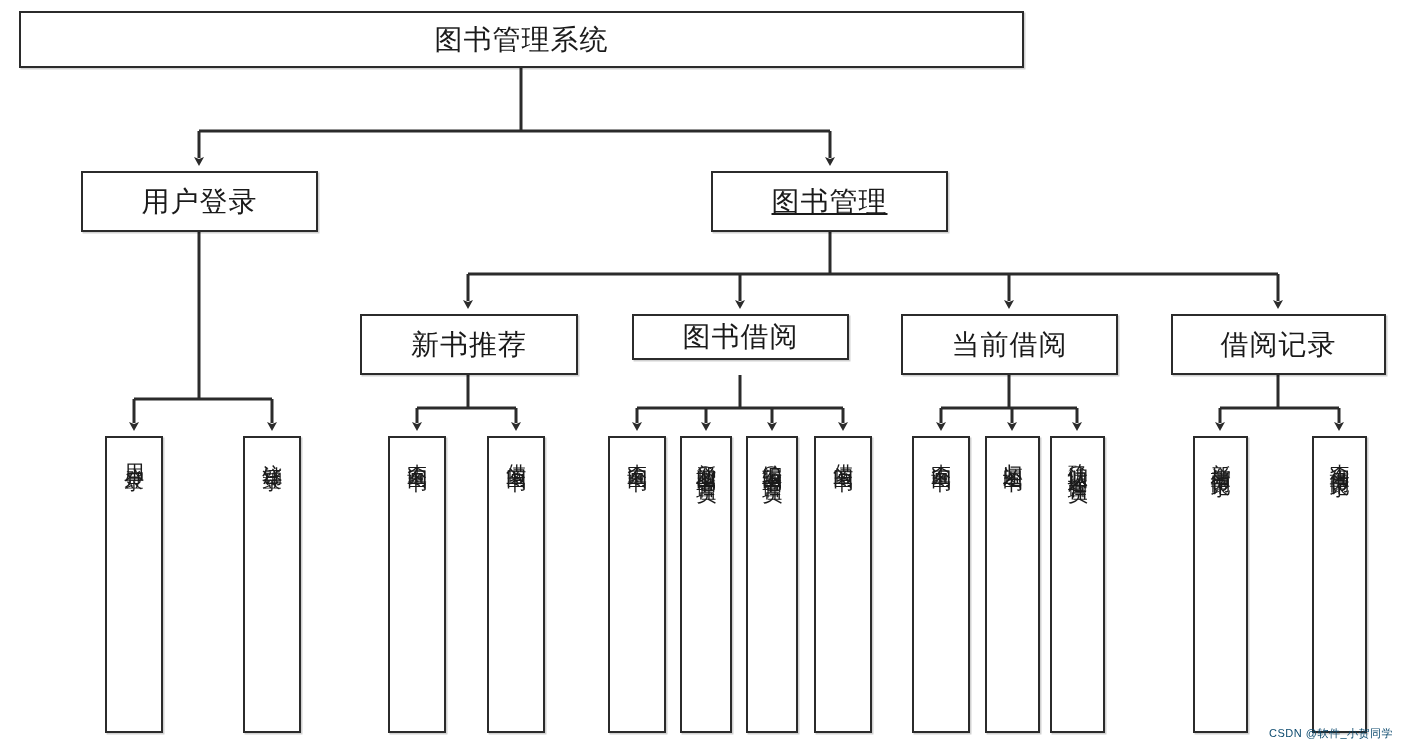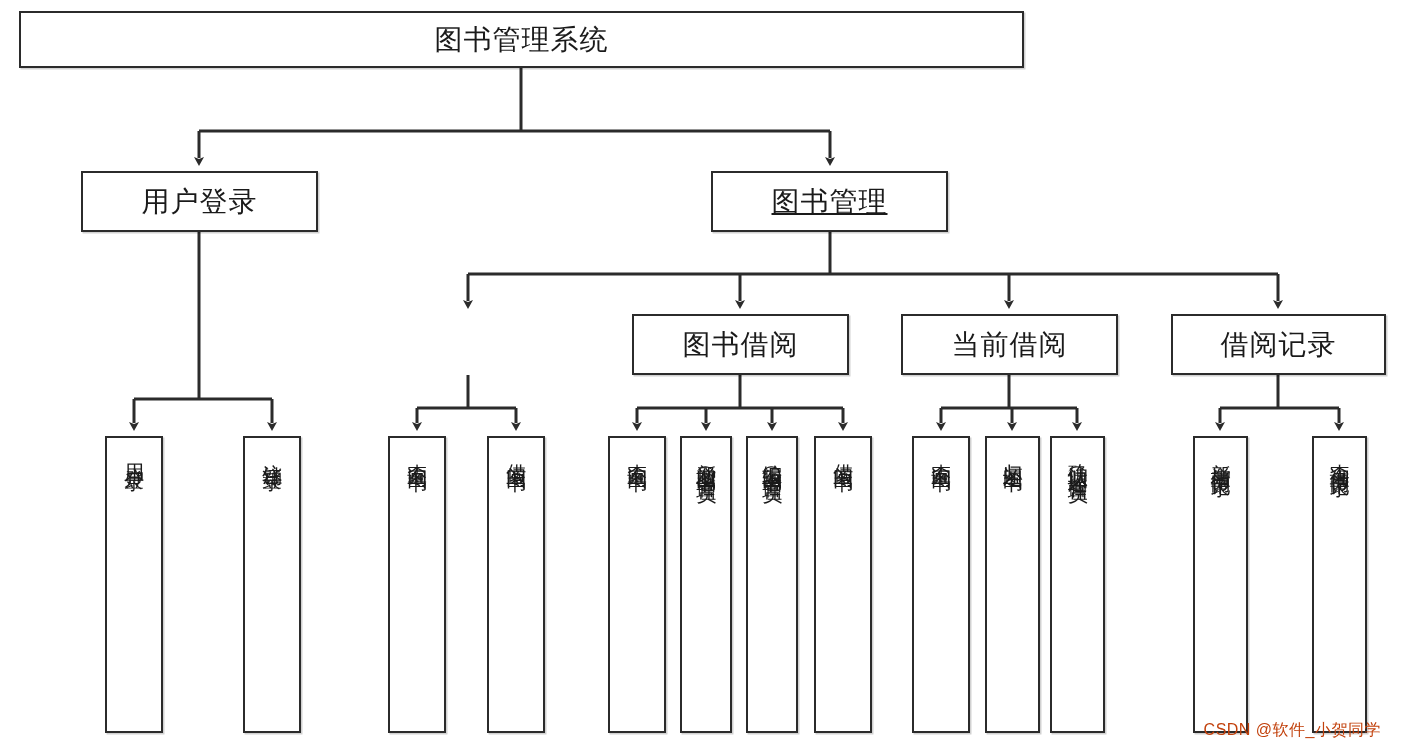--- a/index.html
+++ b/index.html
@@ -47,24 +47,24 @@
   .node.vert .vtext {
     writing-mode: vertical-rl;
     text-orientation: upright;
     font-size: 20px;
     line-height: 1.18;
     letter-spacing: 3px;
     white-space: nowrap;
   }
   .watermark {
     position: absolute;
-    right: 24px;
+    right: 12px;
     bottom: 6px;
-    font-size: 16px;
-    color: #c2410c;
+    font-size: 11px;
+    color: #0c4a6e;
     letter-spacing: 0.5px;
     white-space: nowrap;
     pointer-events: none;
   }
 </style>
 </head>
 <body>
 
 <div id="canvas">
 
@@ -116,21 +116,22 @@
       <path d="M1220,408 L1220,423" marker-end="url(#arrow)"></path>
       <path d="M1339,408 L1339,423" marker-end="url(#arrow)"></path>
     </g>
   </svg>
 
   <div class="node horiz" style="left: 19px; top: 11px; width: 1005px; height: 57px;">图书管理系统</div>
 
   <div class="node horiz" style="left: 81px; top: 171px; width: 237px; height: 61px;">用户登录</div>
   <div class="node horiz" style="left: 711px; top: 171px; width: 237px; height: 61px; text-decoration: underline;">图书管理</div>
 
-  <div class="node horiz" style="left: 632px; top: 314px; width: 217px; height: 61px;">图书借阅</div>
+  <div class="node horiz" style="left: 360px; top: 314px; width: 218px; height: 61px;">新书推荐</div>
+  <div class="node horiz" style="left: 632px; top: 314px; width: 217px; height: 46px;">图书借阅</div>
   <div class="node horiz" style="left: 1171px; top: 314px; width: 215px; height: 61px;">借阅记录</div>
   <div class="node horiz" style="left: 901px; top: 314px; width: 217px; height: 61px;">当前借阅</div>
 
   <div class="node vert" style="left: 105px; top: 436px; width: 58px; height: 297px;">
     <span class="vtext">用户登录</span>
   </div>
   <div class="node vert" style="left: 243px; top: 436px; width: 58px; height: 297px;">
     <span class="vtext">注销登录</span>
   </div>
   <div class="node vert" style="left: 388px; top: 436px; width: 58px; height: 297px;">

